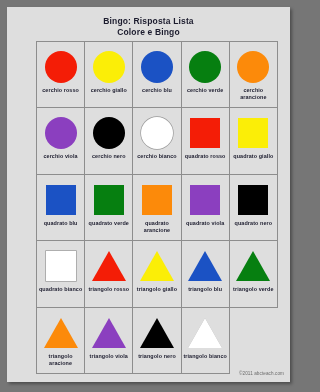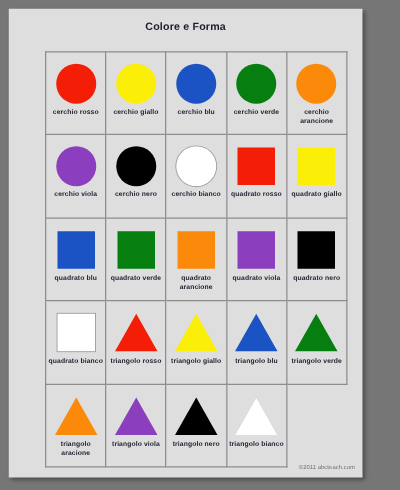--- a/index.html
+++ b/index.html
@@ -106,21 +106,22 @@
     color: #6a6a6a;
     letter-spacing: 0.1px;
   }
 </style>
 </head>
 <body>
 
 <div id="worksheet-page">
 
   <div id="title-block">
-    <div class="title-line">Colore e Forma</div>
+    <div class="title-line">Bingo: Risposta Lista</div>
+    <div class="title-line">Colore e Bingo</div>
   </div>
 
   <table id="bingo-grid">
     <tbody>
         <tr>
           <td>
             <div class="cell-inner">
               <div class="shape-area">
                 <div class="shape-circle" style="background: rgb(244, 29, 6);"></div>
               </div>

